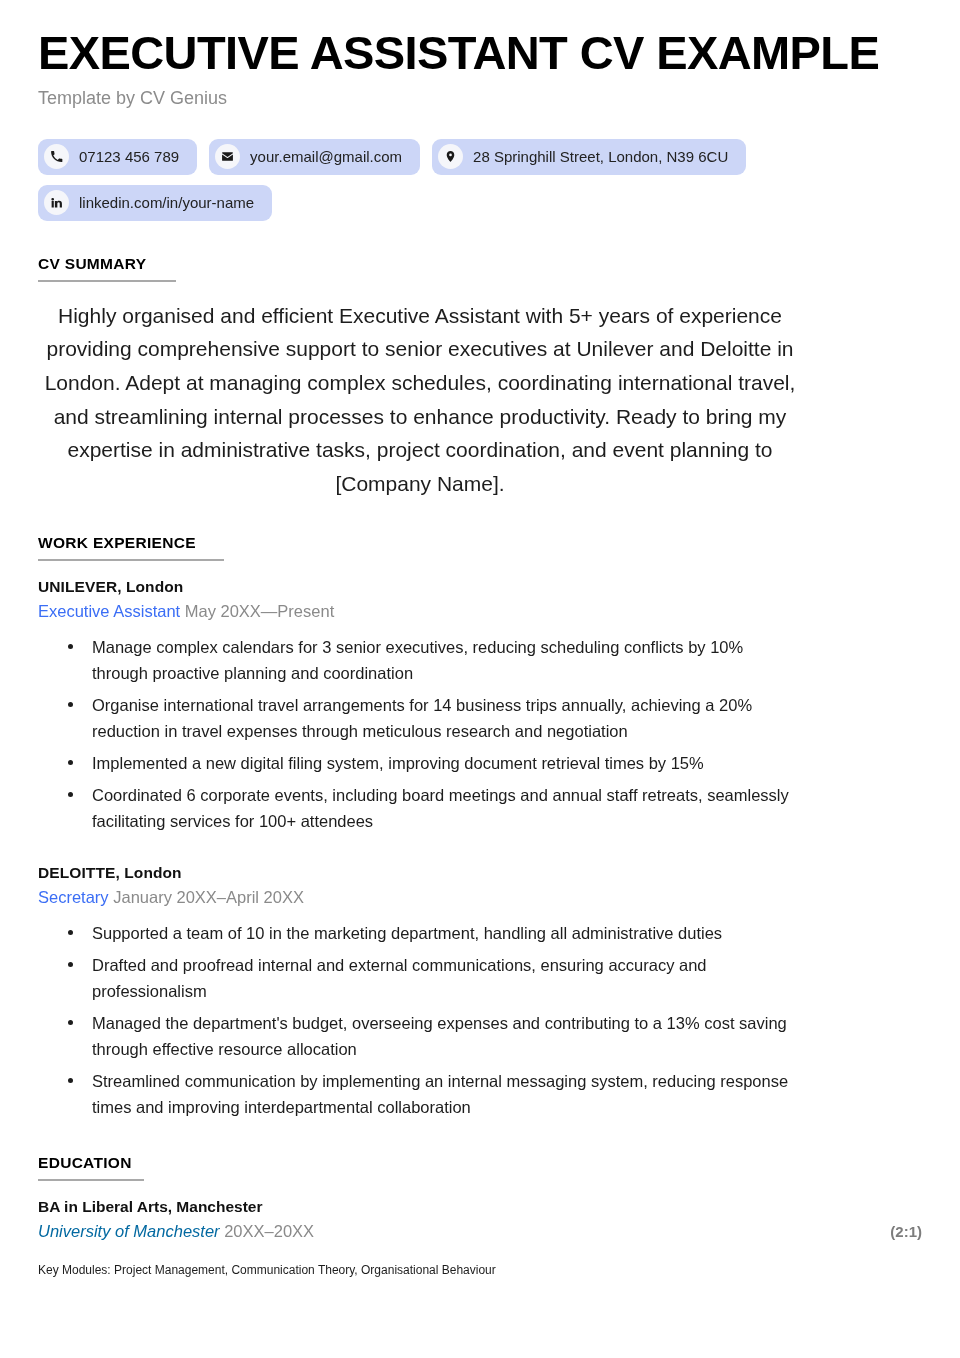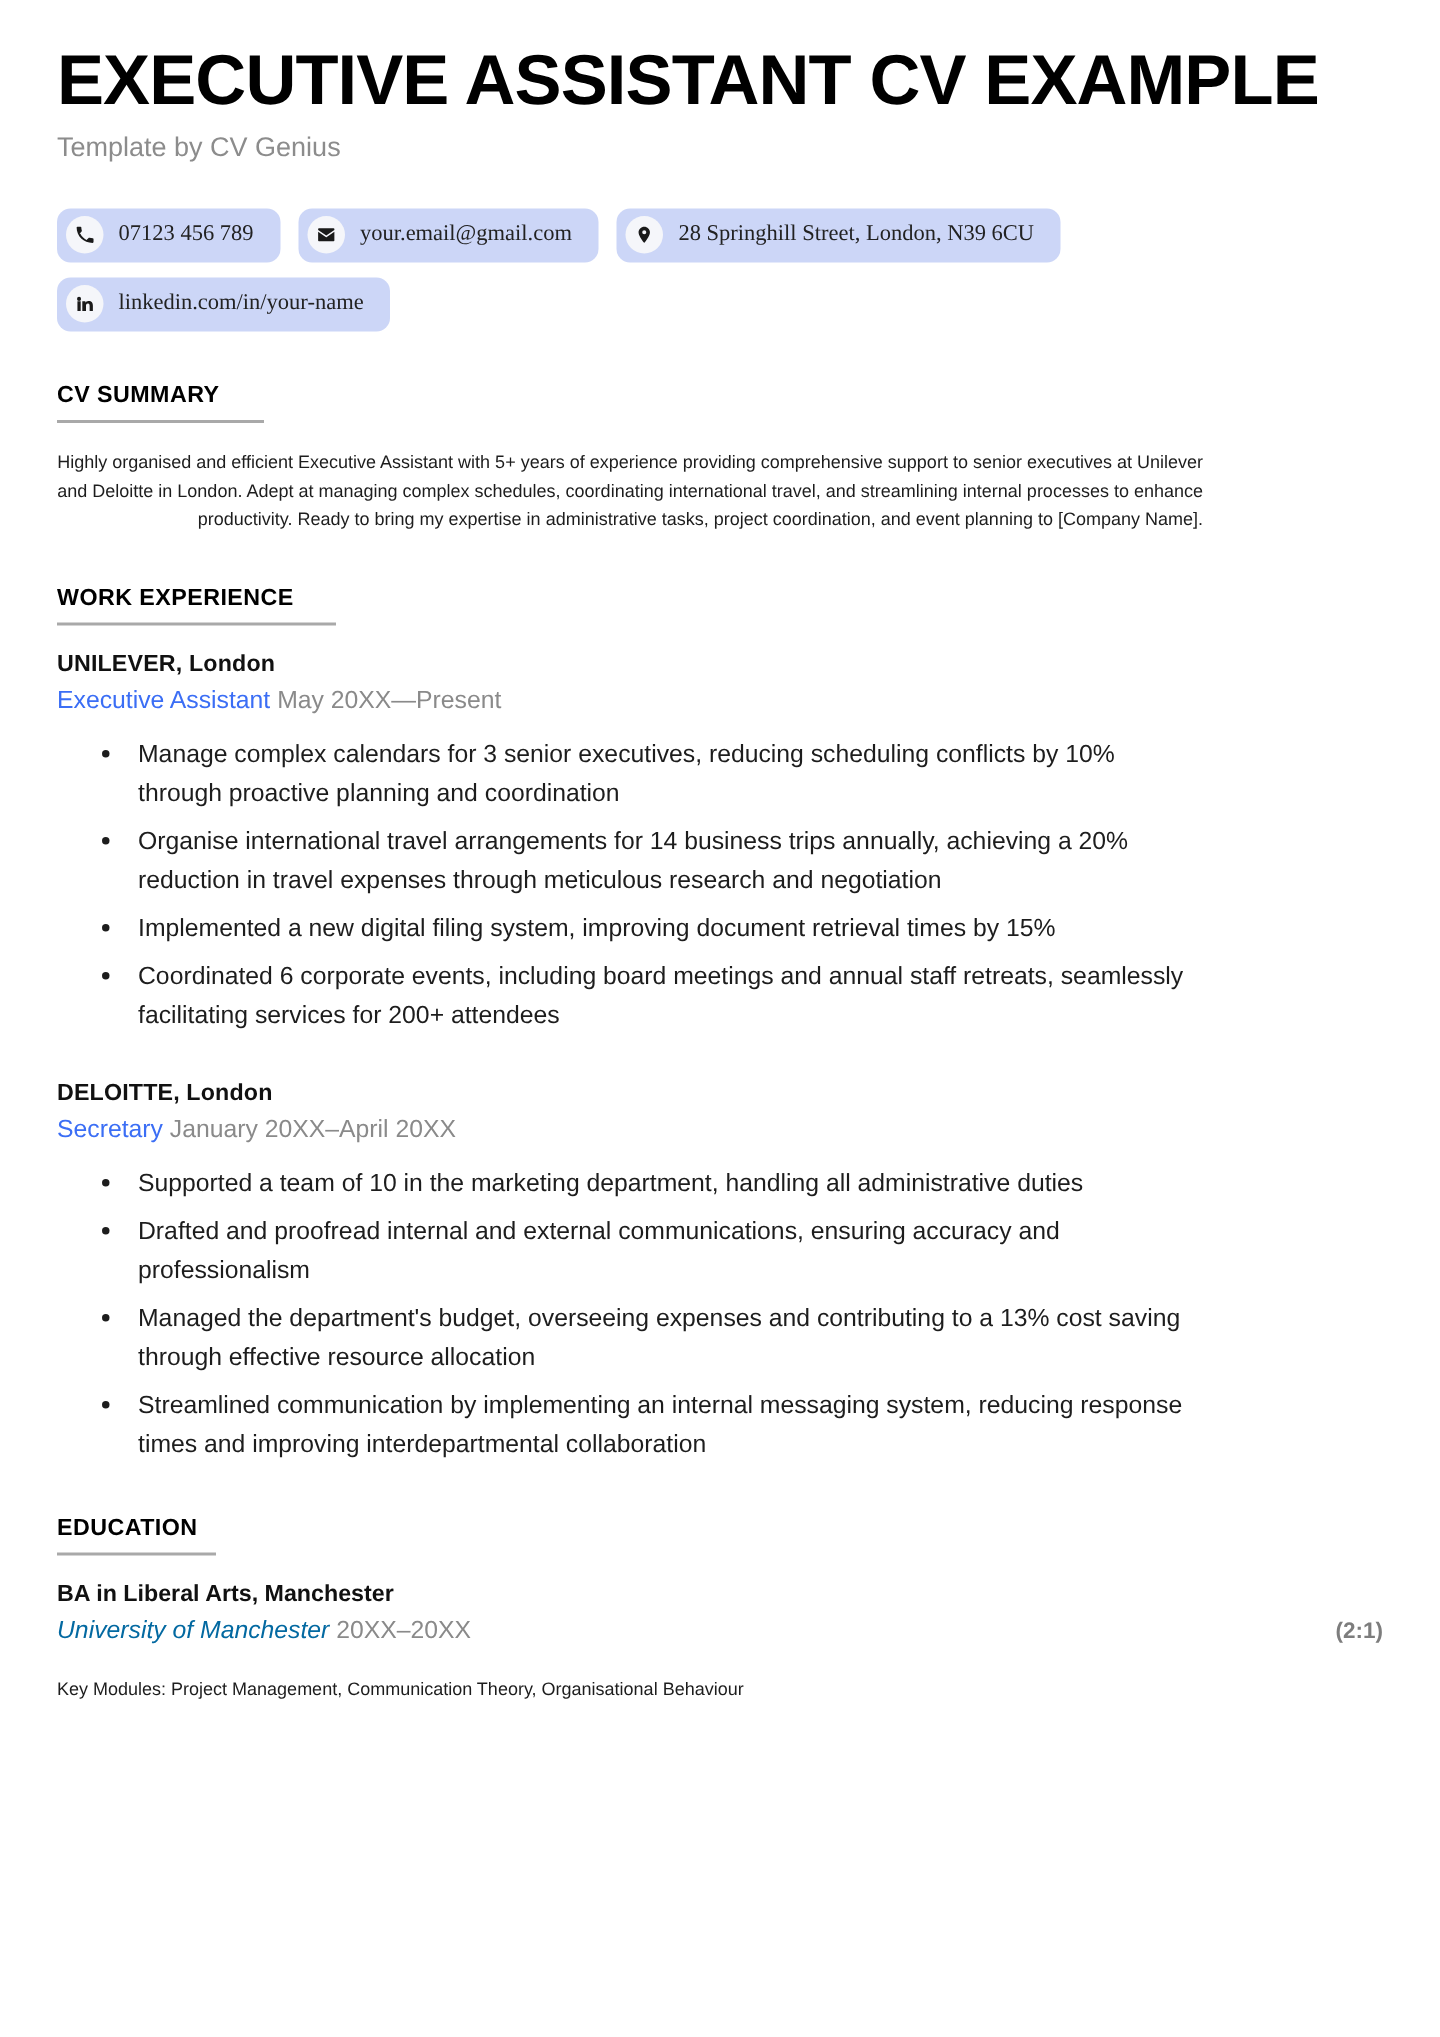--- a/index.html
+++ b/index.html
@@ -41,21 +41,20 @@
     font-weight: normal;
   }
 
   
   .contact-wrap {
     margin-top: 30px;
     display: flex;
     flex-wrap: wrap;
     gap: 10px 12px;
     max-width: 880px;
-    font-family: Liberation Serif, serif;
   }
 
   .contact-badge {
     display: inline-flex;
     align-items: center;
     background: #ccd6f7;
     border-radius: 9px;
     height: 36px;
     padding: 0 18px 0 6px;
     gap: 10px;
@@ -95,25 +94,25 @@
 
   .section-rule {
     height: 2px;
     background: #a9a9a9;
     margin-top: 0;
   }
 
   .section-body { margin-top: 17px; }
 
   .summary-text {
-    font-size: 12px;
+    font-size: 21px;
     line-height: 1.6;
     color: #1d1d1d;
     max-width: 884px;
-    text-align: right;
+    text-align: center;
   }
 
   
   .job { margin-top: 0; }
   .job + .job { margin-top: 30px; }
 
   .job-company {
     font-size: 15.5px;
     font-weight: bold;
     color: #111;
@@ -264,21 +263,21 @@
       <div class="job">
         <div class="job-company">UNILEVER, London</div>
         <div class="job-meta">
           <span class="job-role">Executive Assistant</span>
           <span class="job-dates">May 20XX—Present</span>
         </div>
         <ul class="bullets">
           <li>Manage complex calendars for 3 senior executives, reducing scheduling conflicts by 10% through proactive planning and coordination</li>
           <li>Organise international travel arrangements for 14 business trips annually, achieving a 20% reduction in travel expenses through meticulous research and negotiation</li>
           <li>Implemented a new digital filing system, improving document retrieval times by 15%</li>
-          <li>Coordinated 6 corporate events, including board meetings and annual staff retreats, seamlessly facilitating services for 200+ attendees</li>
+          <li>Coordinated 6 corporate events, including board meetings and annual staff retreats, seamlessly facilitating services for 100+ attendees</li>
         </ul>
       </div>
 
       <div class="job">
         <div class="job-company">DELOITTE, London</div>
         <div class="job-meta">
           <span class="job-role">Secretary</span>
           <span class="job-dates">January 20XX–April 20XX</span>
         </div>
         <ul class="bullets">

